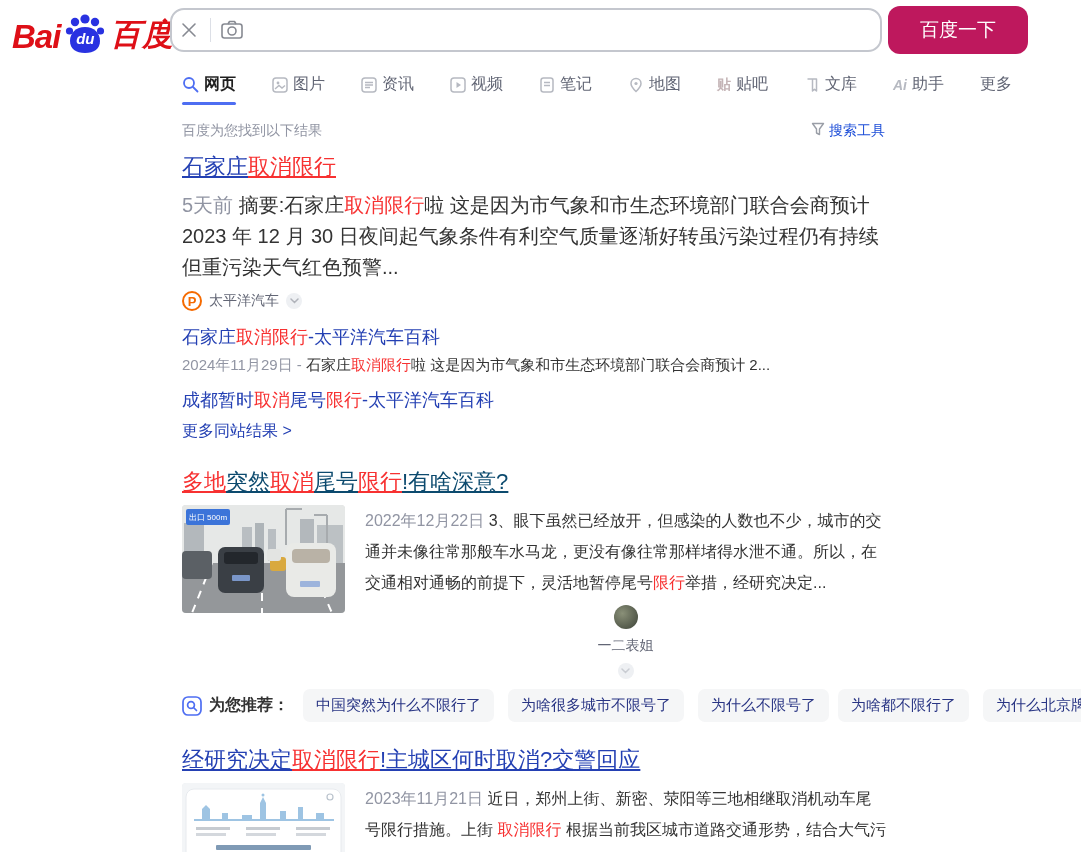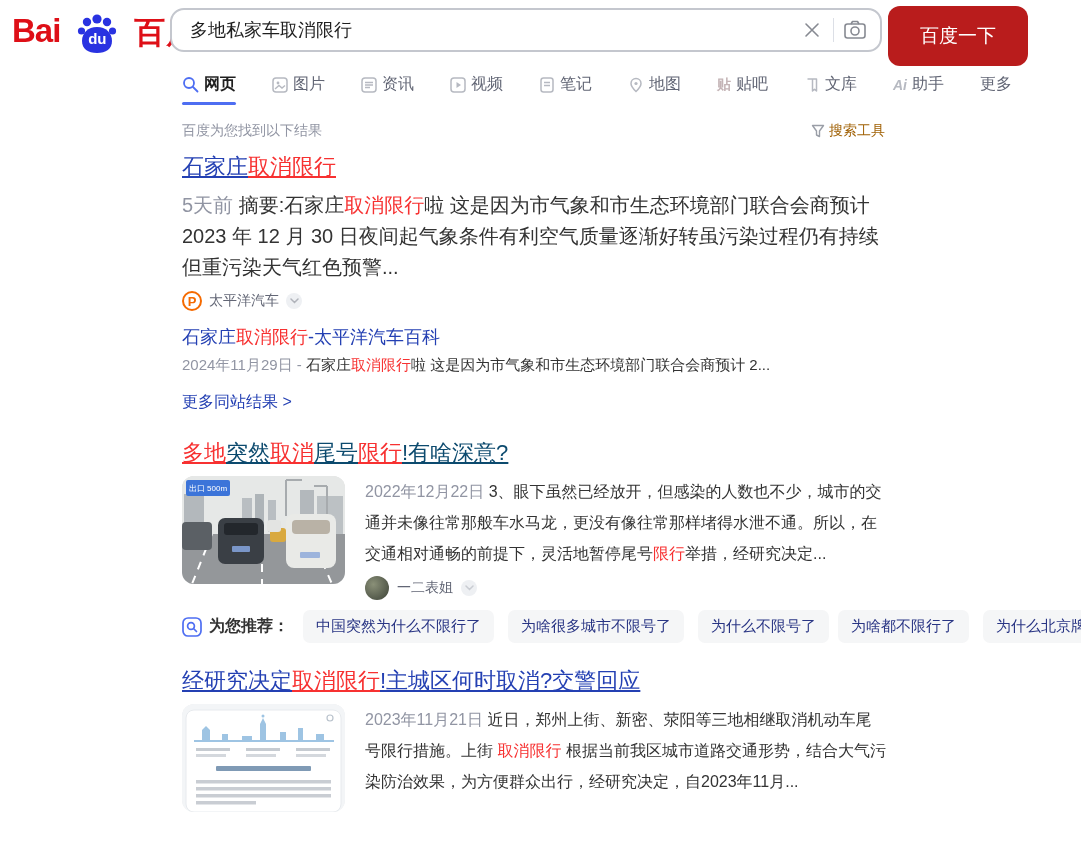--- a/index.html
+++ b/index.html
@@ -1,44 +1,44 @@
 <!DOCTYPE html>
 <html><head>
 <meta charset="utf-8">
 <style>
   * { margin:0; padding:0; box-sizing:border-box; }
   body { background:#fff; font-family:"Liberation Sans", sans-serif; }
   .page { position:relative; width:1081px; height:852px; background:#fff; overflow:hidden; }
 
   
-  .logo { position:absolute; left:12px; top:12px; display:flex; align-items:flex-start; gap:14px; }
+  .logo { position:absolute; left:12px; top:12px; display:flex; align-items:flex-end; gap:2px;font-style:italic; }
   .logo .bai { font-size:33px; font-weight:bold; color:#de0f17; letter-spacing:-1px; }
   .logo .cn  { font-size:31px; font-weight:bold; color:#de0f17; letter-spacing:1px; }
   .paw { position:relative; width:44px; height:44px; margin:0 1px; }
   .paw .du { position:absolute; left:50%; top:58%; transform:translate(-50%,-50%); color:#fff; font-size:15px; font-weight:bold; z-index:2; }
 
   .searchbox { position:absolute; left:170px; top:8px; width:712px; height:44px; border:2px solid #c4c7ce; border-radius:14px; background:#fff; display:flex; align-items:center; }
   .searchbox .query { flex:1; border:none; outline:none; margin-left:18px; font-size:18px; color:#1f1f1f; font-family:inherit; background:transparent; }
   .sb-icon { display:flex; align-items:center; justify-content:center; width:34px; height:34px; cursor:pointer; }
   .sb-divider { width:1px; height:24px; background:#dcdfe6; margin:0 4px; }
-  .search-btn { position:absolute; left:888px; top:6px; width:140px; height:60px; background:#b91c1c; border:none; border-radius:12px; color:#fff; font-size:19px; cursor:pointer; font-family:inherit; }
+  .search-btn { position:absolute; left:888px; top:6px; width:140px; height:48px; background:#be185d; border:none; border-radius:12px; color:#fff; font-size:19px; cursor:pointer; font-family:inherit; }
 
   
   .tabs { position:absolute; left:182px; top:74px; display:flex; align-items:center; gap:36px; }
   .tab { display:flex; align-items:center; gap:5px; font-size:16px; color:#626675; cursor:pointer; position:relative; padding-bottom:4px; }
   .tab .ticon { display:flex; align-items:center; color:#b6b9c1; }
   .tab .cn-glyph { font-size:14px; color:#c4b4b6; font-weight:bold; }
   .tab .ai-glyph { font-size:14px; color:#b6b9c1; font-weight:bold; font-style:italic; }
   .tab.active { color:#1f1f1f; font-weight:bold; }
   .tab.active .ticon { color:#4e6ef2; }
   .tab.active::after { content:""; position:absolute; left:0; right:0; bottom:-6px; height:3px; border-radius:2px; background:#4e6ef2; }
 
   
   .results-bar { position:absolute; left:182px; top:122px; width:703px; display:flex; justify-content:space-between; align-items:center; font-size:14px; color:#9195a3; }
-  .tools { display:flex; align-items:center; gap:4px; cursor:pointer; color:#a16207; }
+  .tools { display:flex; align-items:flex-start; gap:4px; cursor:pointer; color:#1d4ed8; }
 
   
   .main { position:absolute; left:182px; top:153px; width:706px; }
 
   .seg-blue  { color:#2440b3; }
   .seg-red   { color:#f73131; }
   .seg-purple{ color:#0c4a6e; }
   .seg-grey  { color:#9195a3; }
   .seg-black { color:#333; }
   .u span { text-decoration:underline; }
@@ -47,24 +47,24 @@
   .abstract { font-size:20px; line-height:31px; color:#333; margin-bottom:4px; }
   .source-row { display:flex; align-items:center; gap:7px; height:28px; margin-bottom:10px; font-size:14px; color:#626675; }
   .plogo { width:20px; height:20px; border-radius:50%; border:2px solid #f56a00; color:#f56a00; font-size:13px; font-weight:bold; display:flex; align-items:center; justify-content:center; background:#fff; }
   .badge { width:16px; height:16px; border-radius:50%; background:#eef0f3; display:flex; align-items:center; justify-content:center; cursor:pointer; }
 
   .sub-title { font-size:18px; line-height:24px; margin-bottom:5px; cursor:pointer; }
   .sub-desc { font-size:15px; line-height:21px; margin-bottom:13px; }
   .more-link { font-size:16px; color:#2440b3; margin:4px 0 26px 0; cursor:pointer; display:inline-block; }
 
   .result-body { display:flex; gap:20px; margin-bottom:8px; }
-  .thumb { width:163px; height:108px; border-radius:12px; overflow:hidden; flex:none; box-shadow:0 0 0 1px rgba(0,0,0,.05) inset; }
+  .thumb { width:163px; height:108px; border-radius:4px; overflow:hidden; flex:none; box-shadow:0 0 0 1px rgba(0,0,0,.05) inset; }
   .rb-text { width:521px; }
   .rb-desc { font-size:16px; line-height:31px; }
-  .rb-source { display:flex; align-items:center; gap:8px; margin-top:7px; font-size:14px; color:#626675; }
+  .rb-source { display:flex; align-items:center; gap:8px; margin-top:7px; font-size:14px; color:#626675;flex-direction:column; }
   .avatar { width:24px; height:24px; border-radius:50%; background:radial-gradient(circle at 35% 35%, #8a9078, #3c4237); }
 
   
   .recommend { display:flex; gap:14px; margin:10px 0 24px 0; }
   .rec-label { display:flex; align-items:flex-start; gap:7px; font-size:16px; color:#333; padding-top:6px; white-space:nowrap;font-weight:bold; }
   .chip-rows { display:flex; gap:9px;justify-content:flex-end; }
   .chip-row { display:flex; gap:14px; }
   .chip { background:#f5f6f7; border-radius:7px; padding:7px 13px; font-size:15px; color:#293584; cursor:pointer; white-space:nowrap; }
 </style>
 </head>
@@ -82,21 +82,20 @@
         <circle cx="6.5" cy="19" r="3.6" fill="#2932e1"></circle>
         <circle cx="37.5" cy="19" r="3.6" fill="#2932e1"></circle>
         <path d="M22 15 C31 15 37 21 37 29 C37 37 31 41 22 41 C13 41 7 37 7 29 C7 21 13 15 22 15 Z" fill="#2932e1"></path>
       </svg>
       <span class="du">du</span>
     </span>
     <span class="cn">百度</span>
   </div>
 
   <div class="searchbox">
-    <input class="query" value="多地私家车取消限行" style="">
     <span class="sb-icon">
       <svg width="18" height="18" viewBox="0 0 18 18">
           <path d="M3 3 L15 15 M15 3 L3 15" stroke="#878a92" stroke-width="1.6" stroke-linecap="round"></path>
         </svg>
     </span>
     <span class="sb-divider"></span>
     <span class="sb-icon" style="margin-right:8px;">
       <svg width="26" height="26" viewBox="0 0 26 26">
         <rect x="3" y="7" width="20" height="14" rx="2.5" fill="none" stroke="#878a92" stroke-width="1.6"></rect>
         <path d="M9 7 L10.5 4.5 H15.5 L17 7" fill="none" stroke="#878a92" stroke-width="1.6" stroke-linejoin="round"></path>
@@ -203,20 +202,21 @@
         <span>太平洋汽车</span>
         <span class="badge">
           <svg width="9" height="6" viewBox="0 0 9 6">
               <path d="M1 1 L4.5 4.5 L8 1" fill="none" stroke="#b0b3ba" stroke-width="1.5" stroke-linecap="round"></path>
             </svg>
         </span>
       </div>
 
       <div class="sub-title"><span class="seg-blue">石家庄</span><span class="seg-red">取消限行</span><span class="seg-blue">-太平洋汽车百科</span></div>
       <div class="sub-desc"><span class="seg-grey">2024年11月29日 - </span><span class="seg-black">石家庄</span><span class="seg-red">取消限行</span><span class="seg-black">啦 这是因为市气象和市生态环境部门联合会商预计 2...</span></div>
+      <div class="sub-title"><span class="seg-blue">成都暂时</span><span class="seg-red">取消</span><span class="seg-blue">尾号</span><span class="seg-red">限行</span><span class="seg-blue">-太平洋汽车百科</span></div>
       <div class="more-link">更多同站结果 &gt;</div>
     </div>
 
     <div>
       <div class="r-title u"><span class="seg-red">多地</span><span class="seg-purple">突然</span><span class="seg-red">取消</span><span class="seg-purple">尾号</span><span class="seg-red">限行</span><span class="seg-purple">!有啥深意?</span></div>
       <div class="result-body">
         <div class="thumb">
           <svg width="163" height="108" viewBox="0 0 163 108">
             <rect width="163" height="108" fill="#dfe1e0"></rect>
             <rect x="0" y="0" width="163" height="58" fill="#e6e8e7"></rect>

